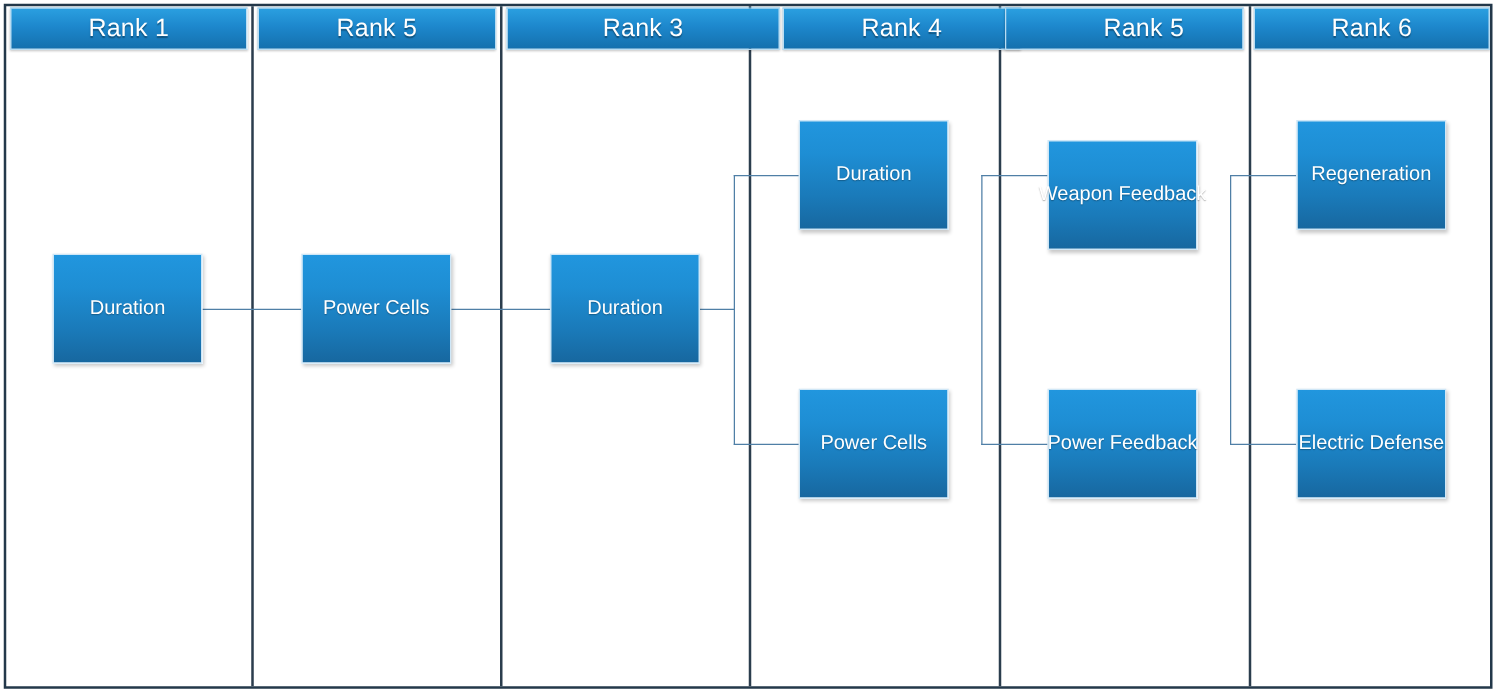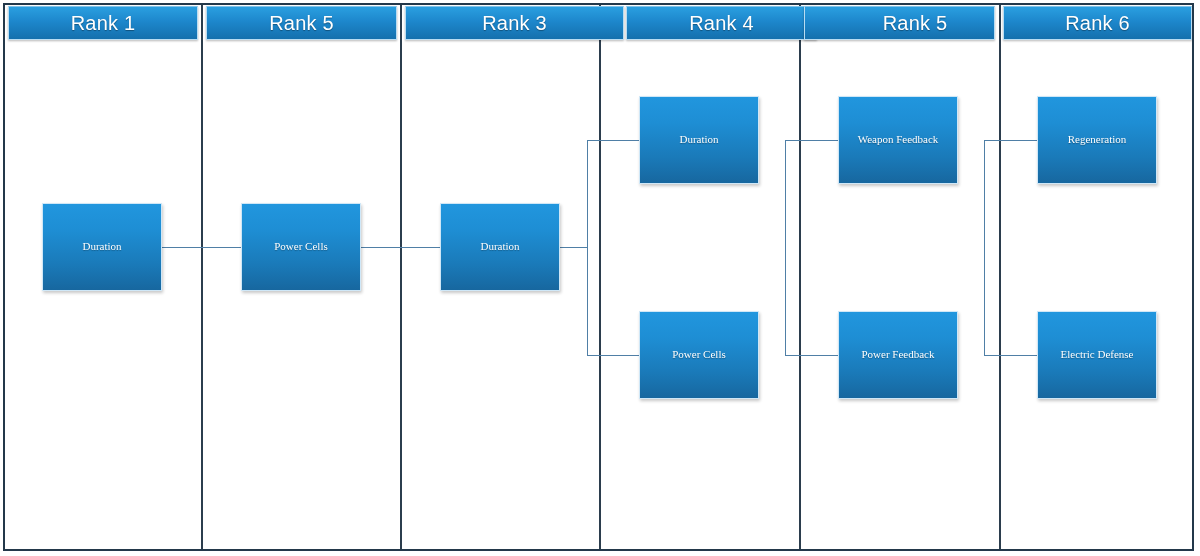--- a/index.html
+++ b/index.html
@@ -74,22 +74,22 @@
     border: 1px solid #cfe7f7;
     display: flex;
     align-items: center;
     justify-content: center;
     text-align: center;
     box-shadow: 1px 2px 3px rgba(0,0,0,0.22);
     z-index: 5;
   }
   .node span {
     color: #ffffff;
-    font-size: 11px;
-    font-family: Liberation Serif, serif;
+    font-size: 16px;
+    font-family: Liberation Sans, sans-serif;
     line-height: 1.2;
     padding: 0 4px;
     text-shadow: 0 1px 1px rgba(0,0,0,0.3);
     white-space: nowrap;
   }
 
   
   .conn {
     position: absolute;
     background: #4f7fa6;
@@ -156,21 +156,21 @@
       </div>
       <div class="node" style="left: 440px; top: 203px;">
         <span>Duration</span>
       </div>
       <div class="node" style="left: 639px; top: 96px;">
         <span>Duration</span>
       </div>
       <div class="node" style="left: 639px; top: 311px;">
         <span>Power Cells</span>
       </div>
-      <div class="node" style="left: 838px; top: 96px;">
+      <div class="node" style="left: 838px; top: 112px;">
         <span>Weapon Feedback</span>
       </div>
       <div class="node" style="left: 838px; top: 311px;">
         <span>Power Feedback</span>
       </div>
       <div class="node" style="left: 1037px; top: 96px;">
         <span>Regeneration</span>
       </div>
       <div class="node" style="left: 1037px; top: 311px;">
         <span>Electric Defense</span>

